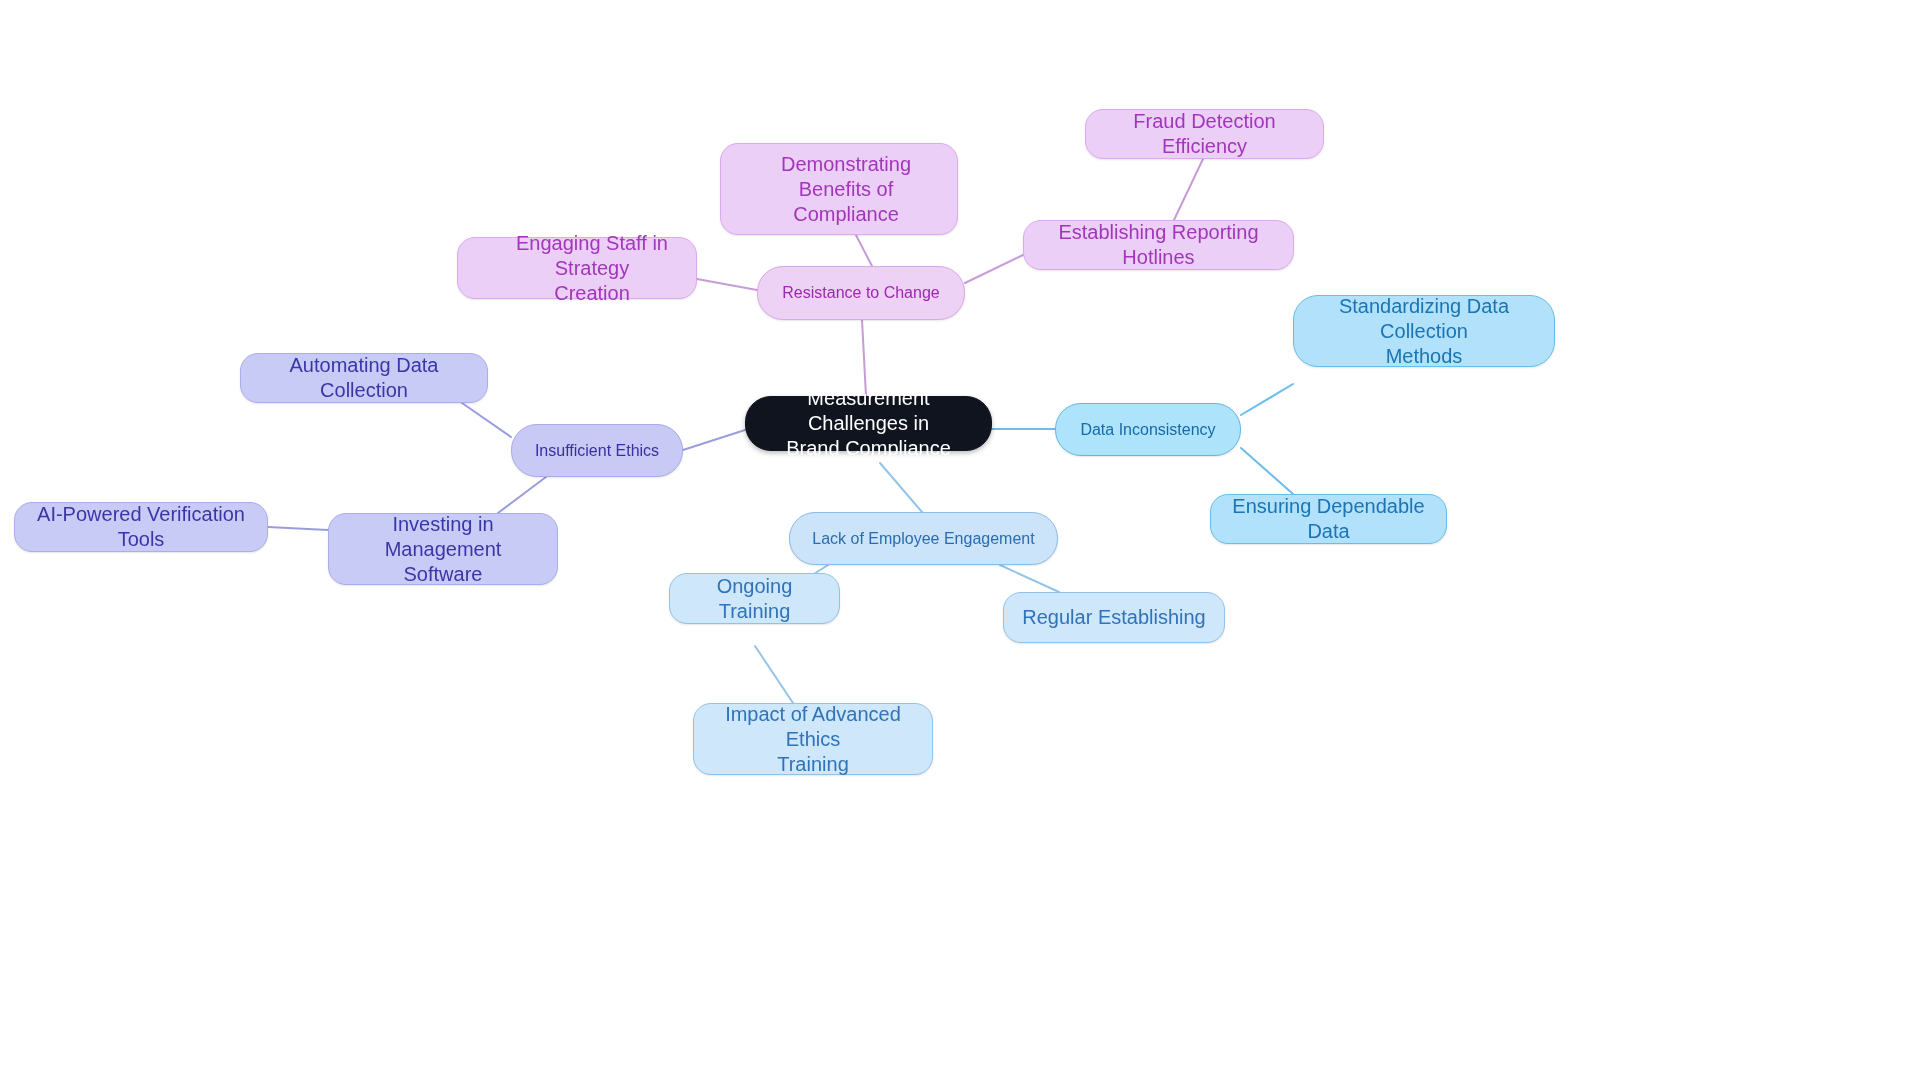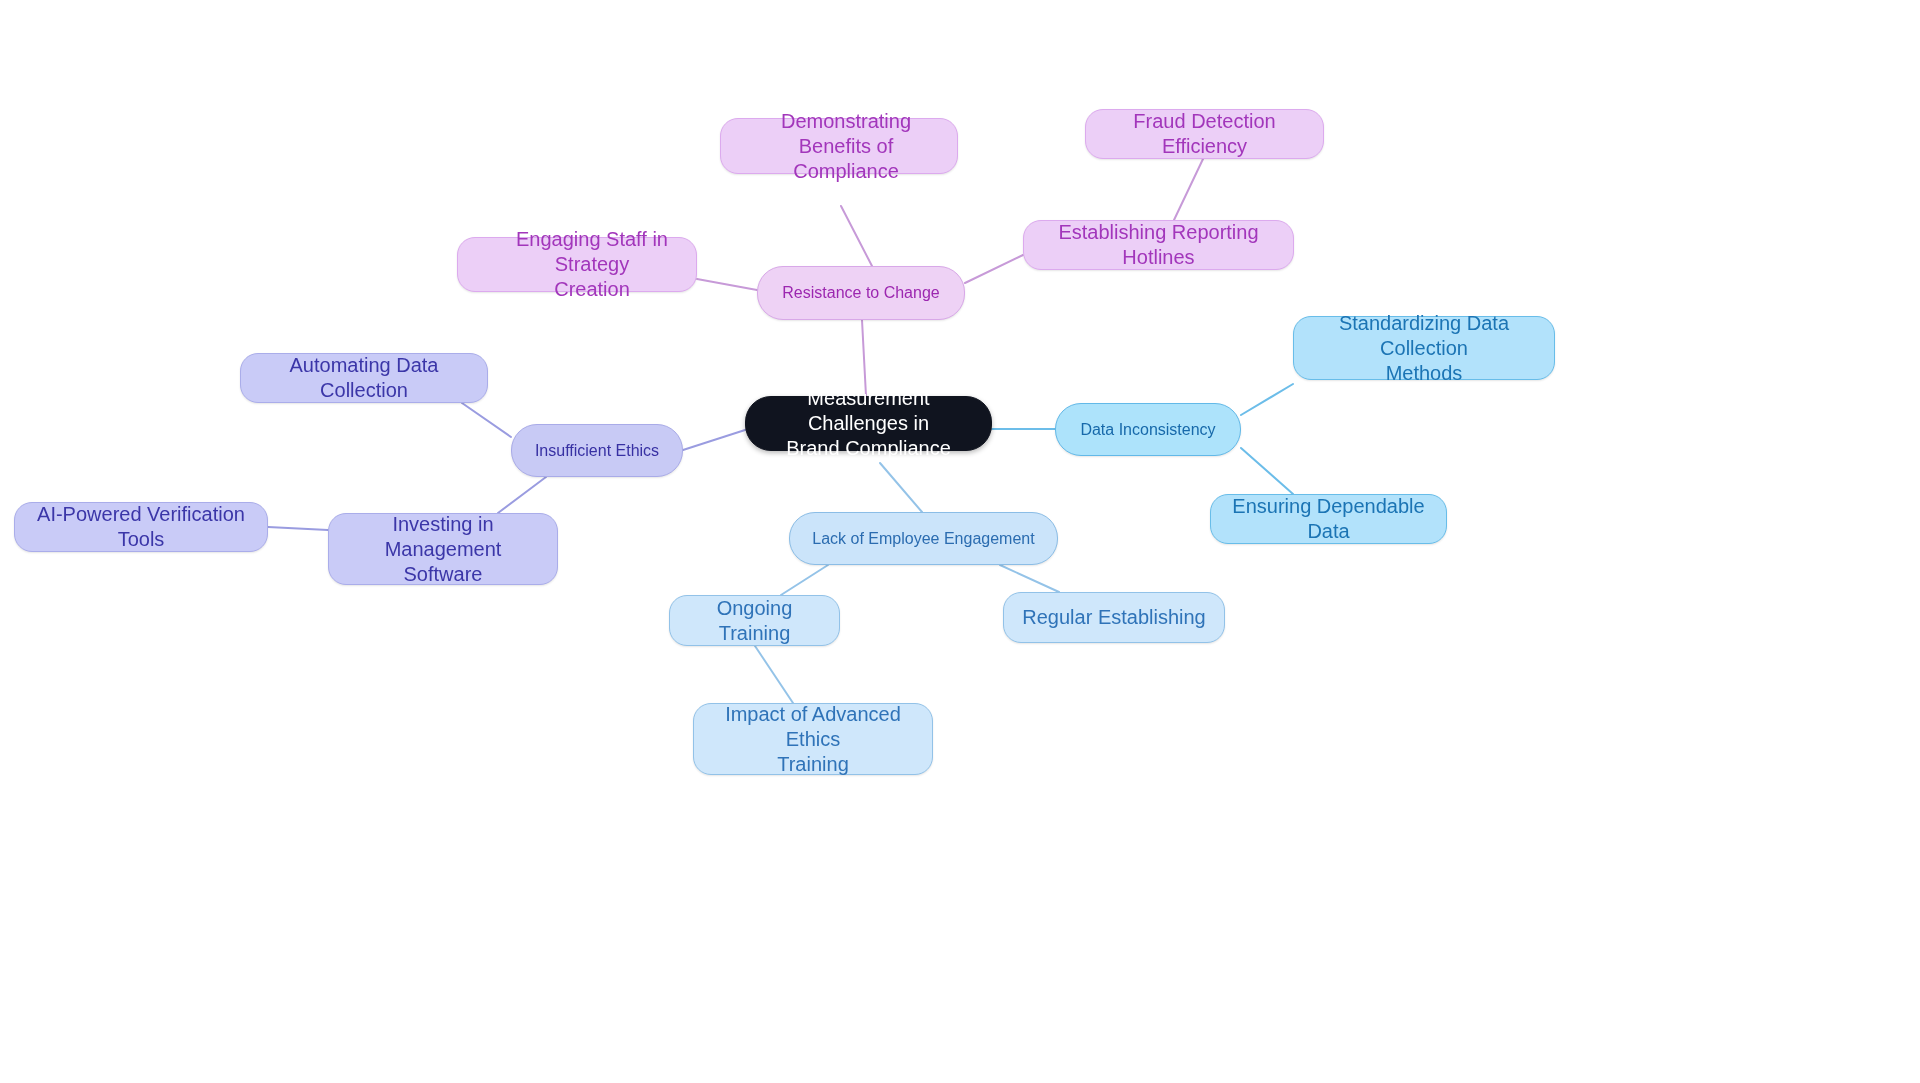--- a/index.html
+++ b/index.html
@@ -87,34 +87,34 @@
       <path d="M 1241 415 L 1293 384" stroke="#6cbde9" stroke-width="2" fill="none" stroke-linecap="round"></path>
       <path d="M 1241 448 L 1293 494" stroke="#6cbde9" stroke-width="2" fill="none" stroke-linecap="round"></path>
       <path d="M 828 565 L 781 595" stroke="#94c3e8" stroke-width="2" fill="none" stroke-linecap="round"></path>
       <path d="M 1000 565 L 1059 592" stroke="#94c3e8" stroke-width="2" fill="none" stroke-linecap="round"></path>
       <path d="M 755 646 L 793 703" stroke="#94c3e8" stroke-width="2" fill="none" stroke-linecap="round"></path>
     </svg>
   <div id="nodes">
       <div class="node root " style="left: 745px; top: 396px; width: 247px; height: 55px;"><span>Measurement Challenges in
 Brand Compliance</span></div>
       <div class="node branch c-purple" style="left: 757px; top: 266px; width: 208px; height: 54px;"><span>Resistance to Change</span></div>
-      <div class="node leaf c-purple-l" style="left: 720px; top: 118px; width: 238px; height: 56px; padding-left: 28px;"><span>Demonstrating Benefits of
+      <div class="node leaf c-purple-l" style="left: 720px; top: 143px; width: 238px; height: 92px; padding-left: 28px;"><span>Demonstrating Benefits of
 Compliance</span></div>
-      <div class="node leaf c-purple-l" style="left: 457px; top: 237px; width: 240px; height: 55px; padding-left: 44px;"><span>Engaging Staff in Strategy
+      <div class="node leaf c-purple-l" style="left: 457px; top: 237px; width: 240px; height: 62px; padding-left: 44px;"><span>Engaging Staff in Strategy
 Creation</span></div>
       <div class="node leaf c-purple-l" style="left: 1023px; top: 220px; width: 271px; height: 50px;"><span>Establishing Reporting Hotlines</span></div>
       <div class="node leaf c-purple-l" style="left: 1085px; top: 109px; width: 239px; height: 50px;"><span>Fraud Detection Efficiency</span></div>
       <div class="node branch c-indigo" style="left: 511px; top: 424px; width: 172px; height: 53px;"><span>Insufficient Ethics</span></div>
       <div class="node leaf c-indigo-l" style="left: 240px; top: 353px; width: 248px; height: 50px;"><span>Automating Data Collection</span></div>
       <div class="node leaf c-indigo-l" style="left: 328px; top: 513px; width: 230px; height: 72px;"><span>Investing in Management
 Software</span></div>
       <div class="node leaf c-indigo-l" style="left: 14px; top: 502px; width: 254px; height: 50px;"><span>AI-Powered Verification Tools</span></div>
       <div class="node branch c-sky" style="left: 1055px; top: 403px; width: 186px; height: 53px;"><span>Data Inconsistency</span></div>
-      <div class="node leaf c-sky-l" style="left: 1293px; top: 316px; width: 262px; height: 64px;"><span>Standardizing Data Collection
+      <div class="node leaf c-sky-l" style="left: 1293px; top: 295px; width: 262px; height: 72px; border-radius: 25px;"><span>Standardizing Data Collection
 Methods</span></div>
       <div class="node leaf c-sky-l" style="left: 1210px; top: 494px; width: 237px; height: 50px;"><span>Ensuring Dependable Data</span></div>
       <div class="node branch c-blue" style="left: 789px; top: 512px; width: 269px; height: 53px;"><span>Lack of Employee Engagement</span></div>
-      <div class="node leaf c-blue-l" style="left: 669px; top: 595px; width: 171px; height: 51px;"><span>Ongoing Training</span></div>
+      <div class="node leaf c-blue-l" style="left: 669px; top: 573px; width: 171px; height: 51px;"><span>Ongoing Training</span></div>
       <div class="node leaf c-blue-l" style="left: 1003px; top: 592px; width: 222px; height: 51px;"><span>Regular Establishing</span></div>
       <div class="node leaf c-blue-l" style="left: 693px; top: 703px; width: 240px; height: 72px;"><span>Impact of Advanced Ethics
 Training</span></div>
     </div>
 </div>
 
 </body></html>

